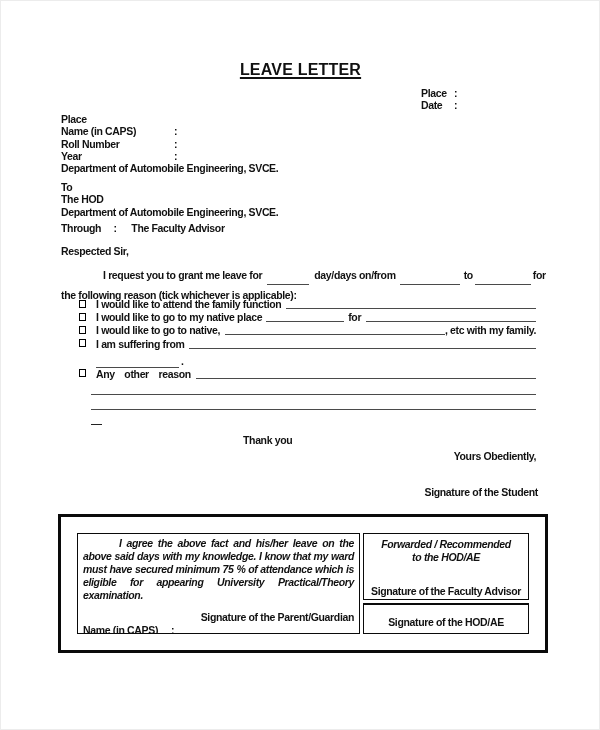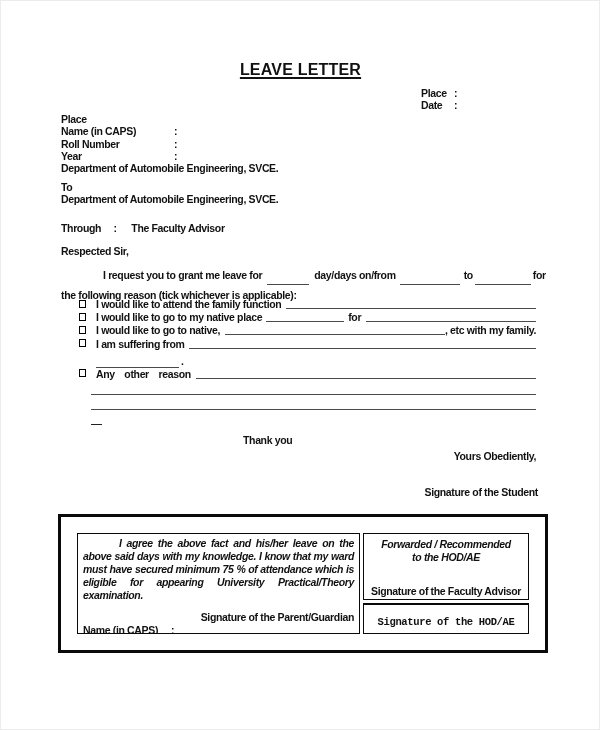--- a/index.html
+++ b/index.html
@@ -122,21 +122,21 @@
     display: flex; flex-direction: column;
     text-align: center; padding: 4px 2px 2px 2px;
     line-height: 12.5px;
   }
   .advisor-top { font-style: italic; }
   .sig-advisor { margin-top: auto; }
   .hod-cell {
     flex: 1;
     border-top-width: 2.5px;
     display: flex; align-items: center; justify-content: center;
-    text-align: center; padding-top: 6px; font-family: Liberation Mono, monospace;
+    text-align: center; padding-top: 6px;
   }
 </style>
 </head>
 <body>
 
 <div class="page">
   <div class="content">
 
     <div class="abs title-wrap">
       <span class="doc-title">LEAVE LETTER</span>
@@ -165,20 +165,21 @@
       </div>
       <div class="field-row">
         <span class="lbl">Year</span>
         <span>:</span>
       </div>
       <div>Department of Automobile Engineering, SVCE.</div>
     </div>
 
     <div class="abs to-block">
       <div>To</div>
+      <div>The HOD</div>
       <div>Department of Automobile Engineering, SVCE.</div>
     </div>
 
     <div class="abs through-line">
       <span class="lbl">Through</span>
       <span>:</span>
       <span class="val">The Faculty Advisor</span>
     </div>
 
     <div class="abs salutation">Respected Sir,</div>

